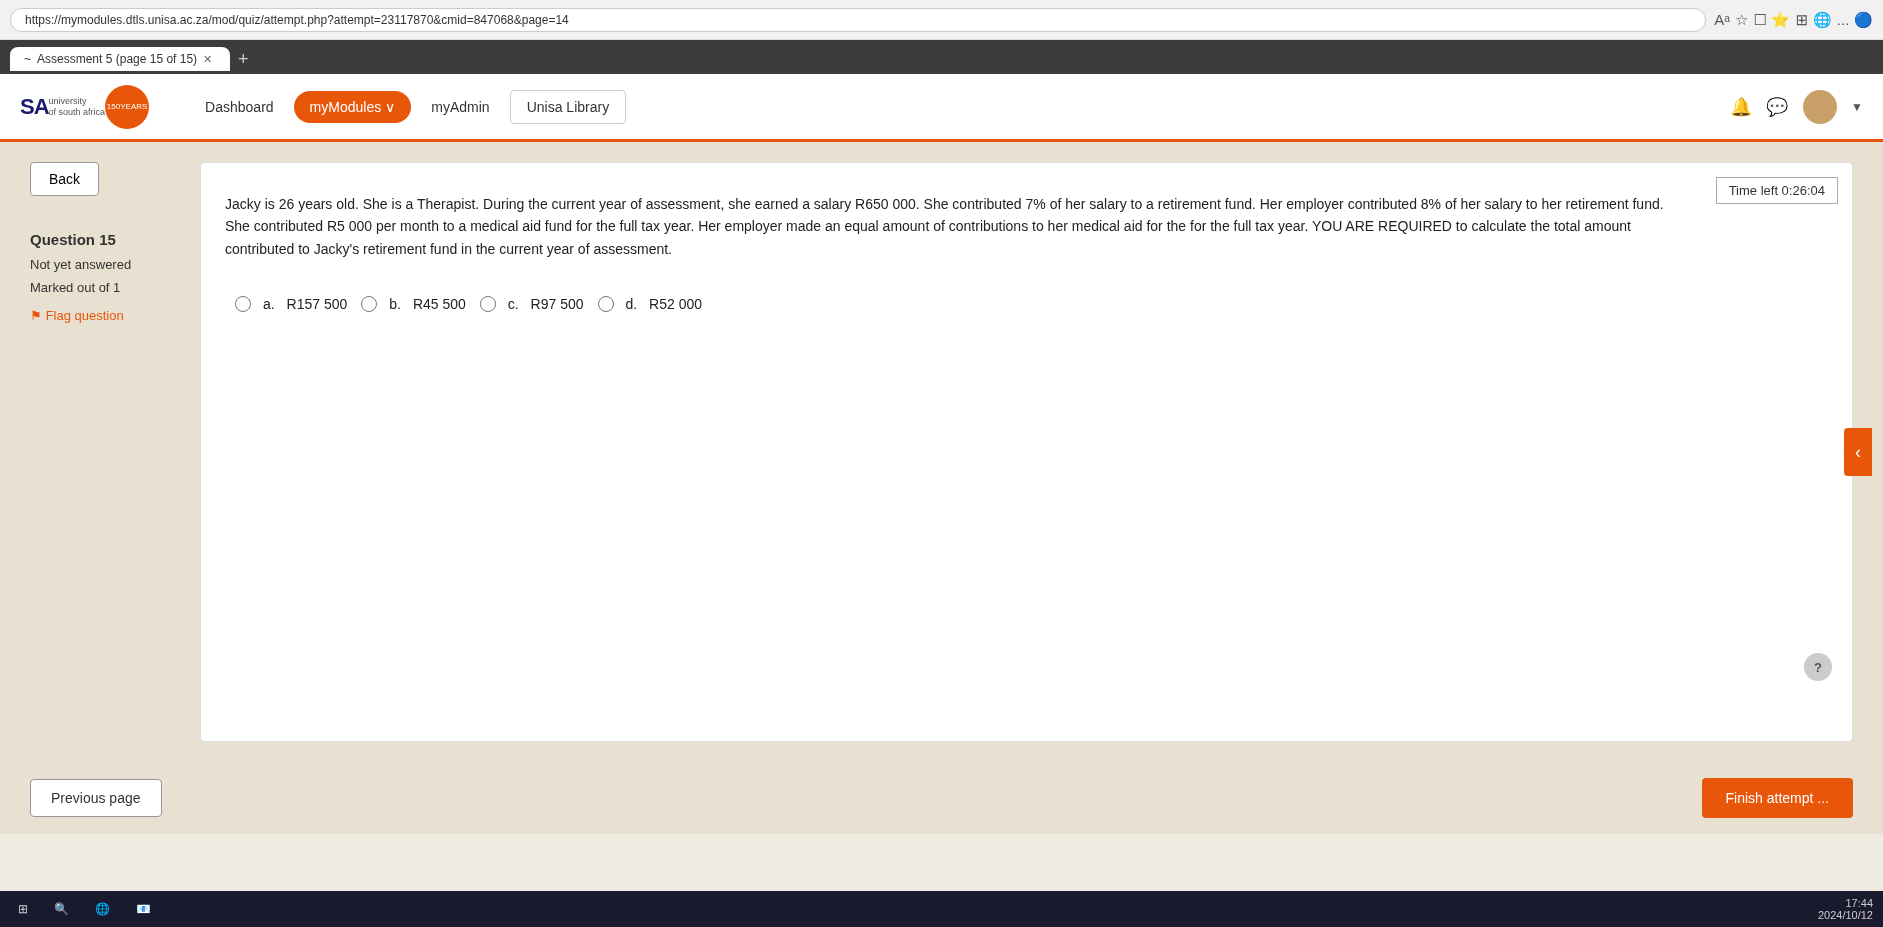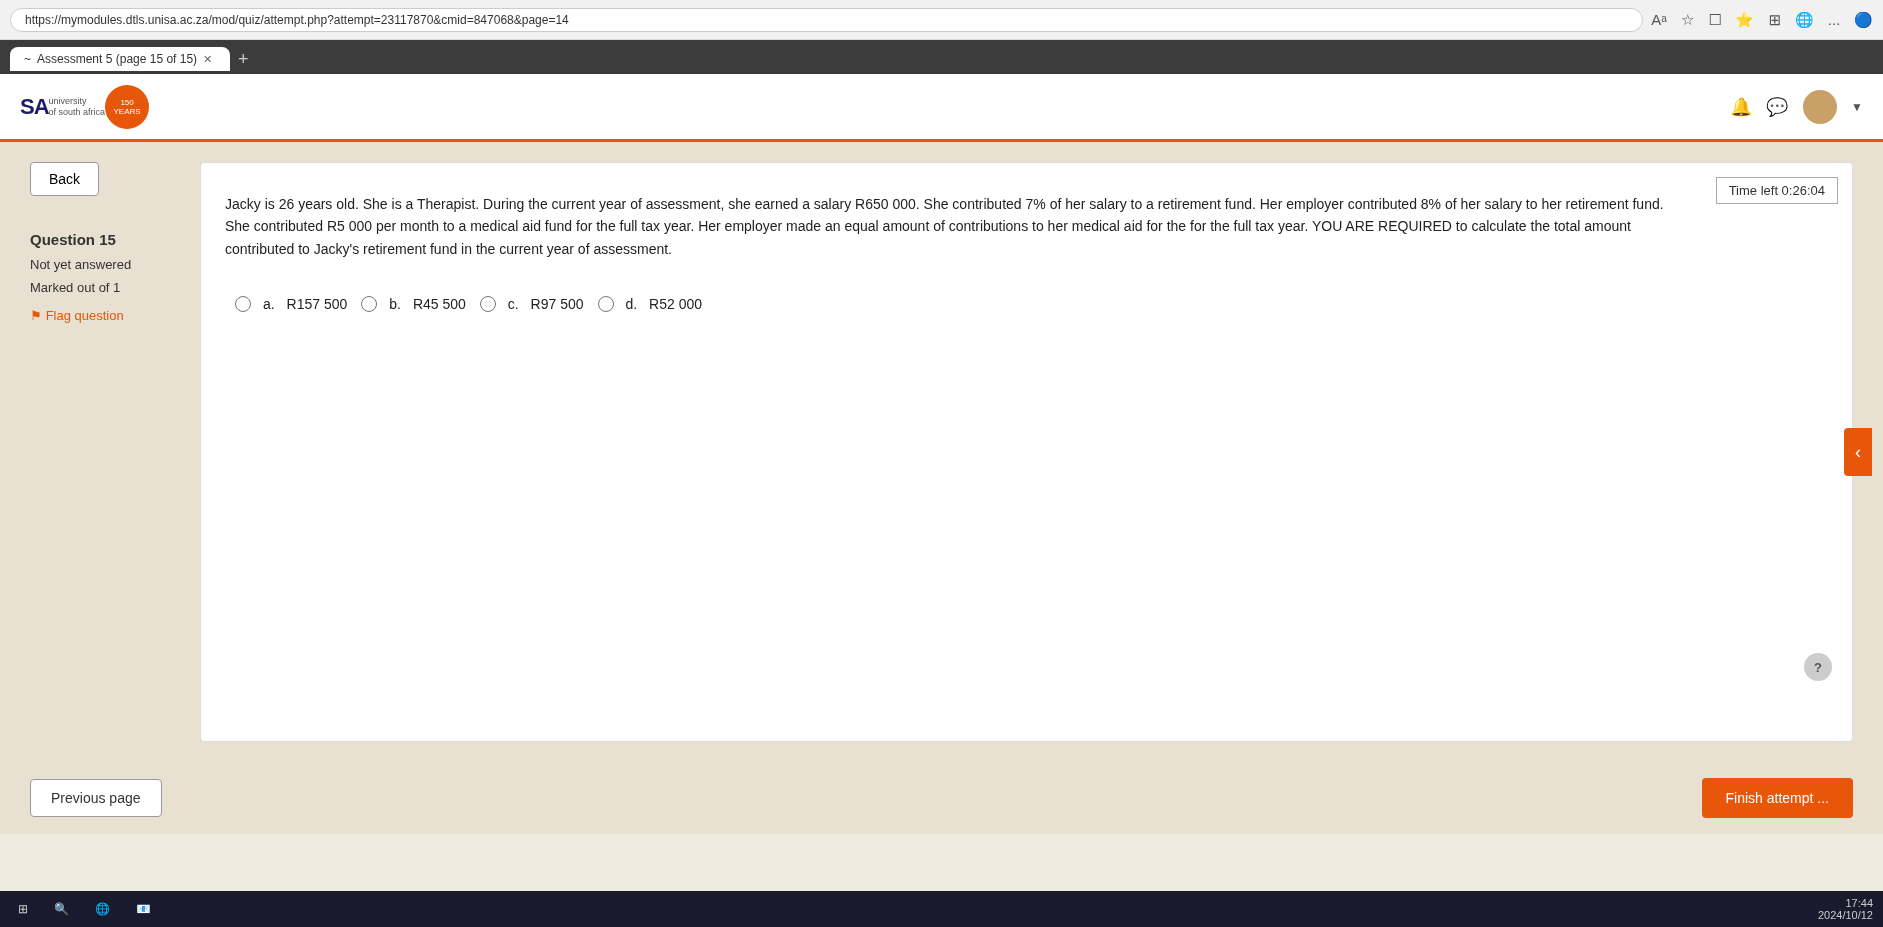--- a/index.html
+++ b/index.html
@@ -40,21 +40,21 @@
       flex: 1;
       background: #fff;
       border: 1px solid #ccc;
       border-radius: 20px;
       padding: 4px 14px;
       font-size: 12px;
       color: #333;
     }
     .browser-icons {
       display: flex;
-      gap: 14px;
+      gap: 5px;
       color: #555;
       font-size: 15px;
     }
 
     
     .top-nav {
       background: #fff;
       border-bottom: 3px solid #e8560a;
       display: flex;
       align-items: center;
@@ -77,21 +77,20 @@
       color: #555;
       line-height: 1.2;
     }
     .years-badge {
       background: #e8560a;
       color: #fff;
       border-radius: 50%;
       width: 44px;
       height: 44px;
       display: flex;
-      flex-direction: column;
       align-items: center;
       justify-content: center;
       font-size: 14px;
       font-weight: bold;
     }
     .years-badge span { font-size: 8px; font-weight: normal; }
     .nav-links {
       display: flex;
       align-items: center;
       gap: 4px;
@@ -334,20 +333,26 @@
     </div>
     <div class="logo-sub">
       <div>university</div>
       <div>of south africa</div>
     </div>
     <div class="years-badge">
       <span>150</span>
       <span>YEARS</span>
     </div>
   </div>
+  <nav class="nav-links">
+    <a class="nav-link">Dashboard</a>
+    <a class="nav-link active">myModules ∨</a>
+    <a class="nav-link">myAdmin</a>
+    <a class="nav-link outline">Unisa Library</a>
+  </nav>
   <div class="nav-right">
     <span class="icon">🔔</span>
     <span class="icon">💬</span>
     <div class="avatar"></div>
     <span style="font-size:12px;color:#555;">▼</span>
   </div>
 </div>
 
 <div class="content-area">
 

